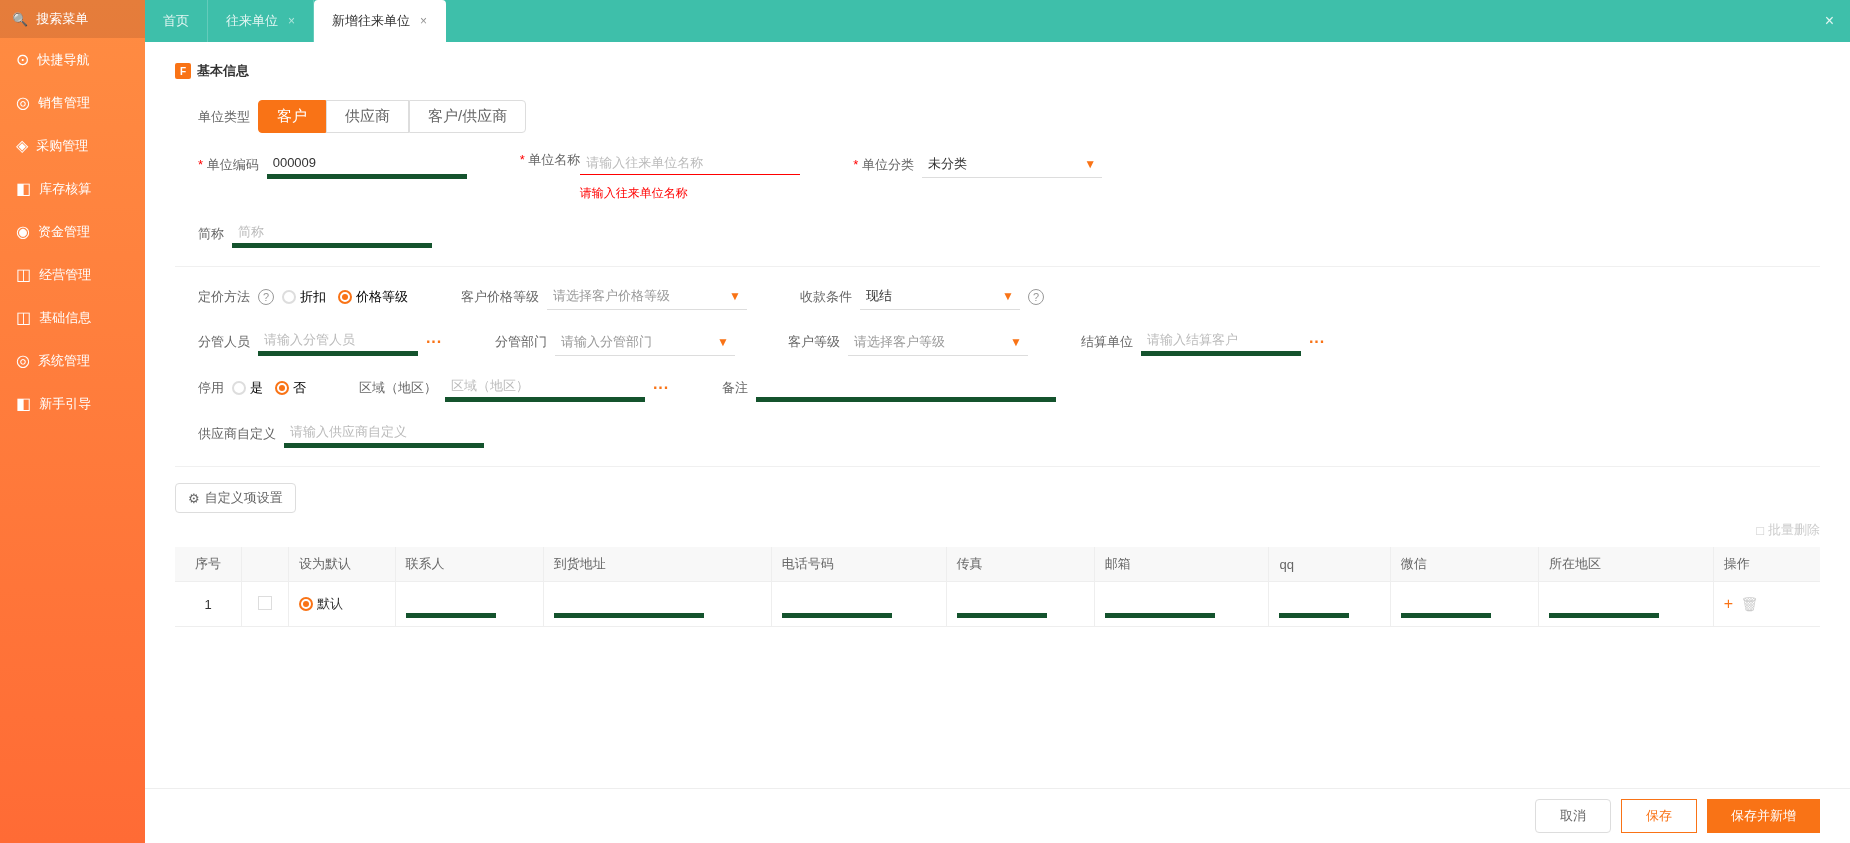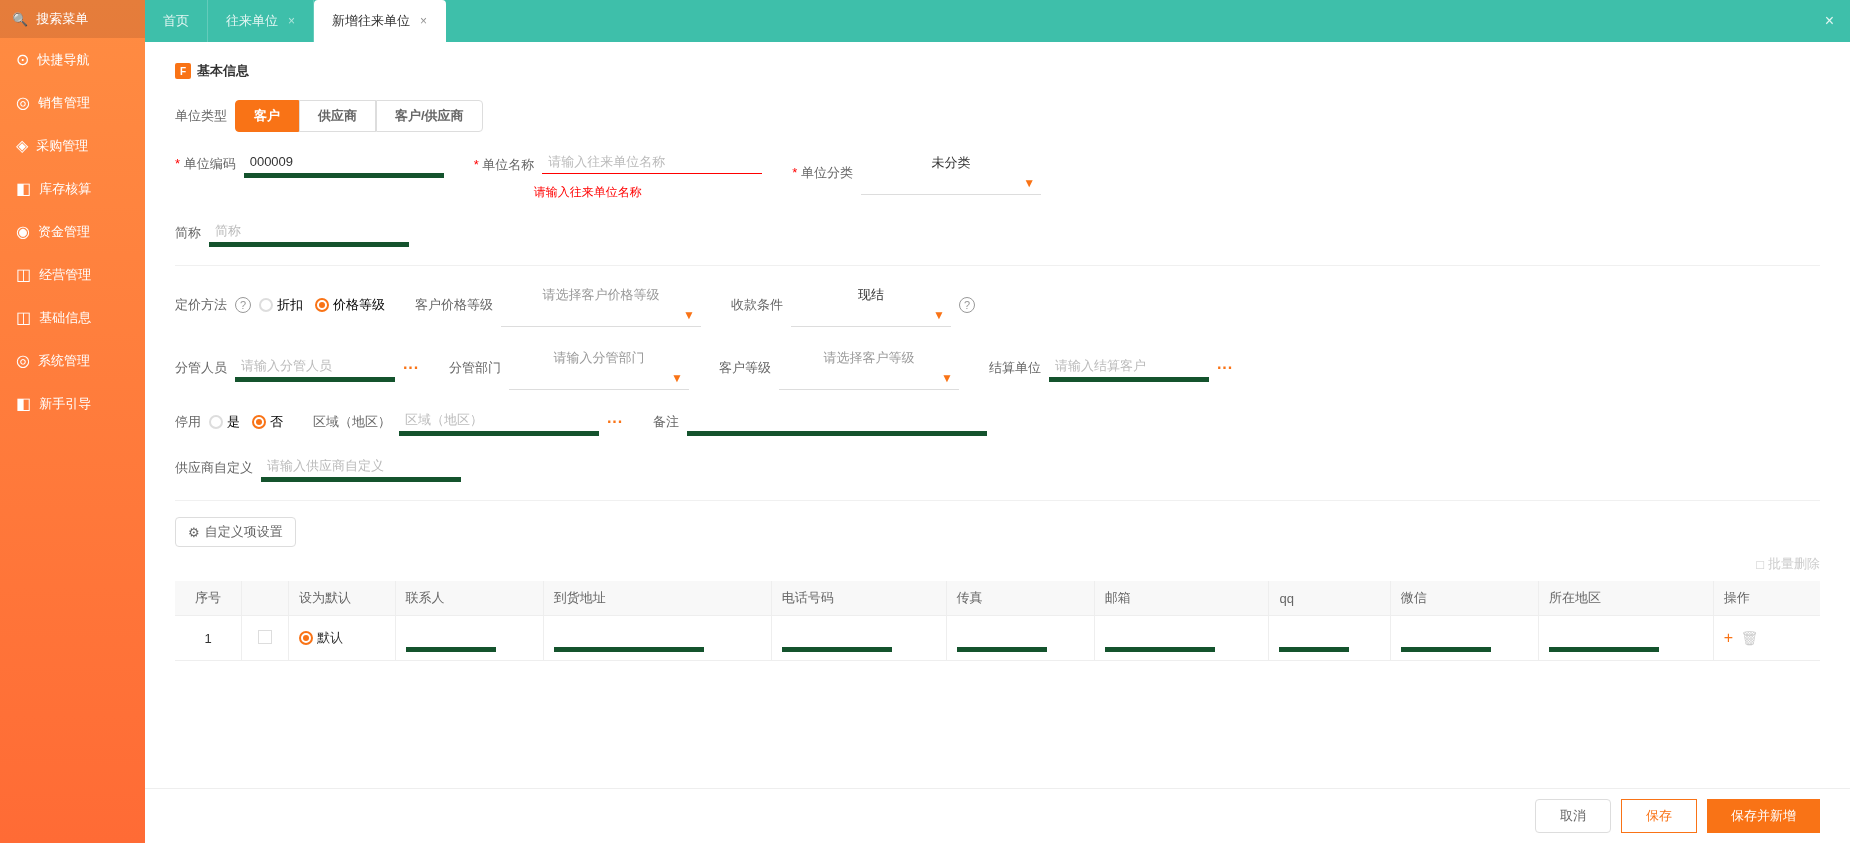--- a/index.html
+++ b/index.html
@@ -120,20 +120,21 @@
       align-items: flex-start;
       gap: 20px;
       margin-bottom: 18px;
       flex-wrap: wrap;
     }
     .form-group {
       display: flex;
       align-items: center;
       gap: 8px;
       flex-shrink: 0;
+      margin-left: 23px;
     }
     .form-label {
       color: #666;
       white-space: nowrap;
       min-width: fit-content;
     }
     .form-label.required::before {
       content: '* ';
       color: #f00;
     }
@@ -142,22 +143,21 @@
     .unit-type-group {
       display: flex;
       gap: 0;
     }
     .unit-type-btn {
       padding: 6px 18px;
       border: 1px solid #ddd;
       cursor: pointer;
       background: white;
       color: #666;
-      font-size: 13px;
-      font-weight: bold;
+      font-size: 15px;
     }
     .unit-type-btn:first-child { border-radius: 4px 0 0 4px; }
     .unit-type-btn:last-child { border-radius: 0 4px 4px 0; }
     .unit-type-btn.active { background: #f97316; color: white; border-color: #f97316; }
 
     
     .form-input {
       border: none;
       border-bottom: 5px solid #14532d;
       outline: none;
@@ -185,21 +185,20 @@
     .form-select {
       display: flex;
       align-items: center;
       border: none;
       border-bottom: 1px solid #ddd;
       padding: 4px 6px;
       cursor: pointer;
       color: #999;
       gap: 4px;
       min-width: 120px;
-      flex-direction: column;
     }
     .form-select .arrow { color: #f97316; font-size: 12px; margin-left: auto; }
     .form-select-text { flex: 1; }
     .form-select.has-value { color: #333; }
 
     
     .radio-group { display: flex; align-items: center; gap: 12px; }
     .radio-item { display: flex; align-items: center; gap: 4px; cursor: pointer; }
     .radio-circle {
       width: 14px; height: 14px;
@@ -432,21 +431,21 @@
         </div>
       </div>
     </div>
 
     <div class="form-row" style="align-items:flex-start; gap:30px;">
       <div class="form-group">
         <span class="form-label required">单位编码</span>
         <input class="form-input" type="text" value="000009" style="width: 200px;">
       </div>
       <div class="form-group" style="align-items:flex-start; flex-direction:column;">
-        <div style="display:flex; align-items:flex-end; gap:8px;">
+        <div style="display:flex; align-items:flex-start; ">
           <span class="form-label required">单位名称</span>
           <div class="input-wrapper">
             <input class="form-input error" type="text" style="width: 220px;" placeholder="请输入往来单位名称">
           </div>
         </div>
         <span class="error-msg" style="margin-left:60px;">请输入往来单位名称</span>
       </div>
       <div class="form-group">
         <span class="form-label required">单位分类</span>
         <div class="form-select has-value" style="width:180px;">

